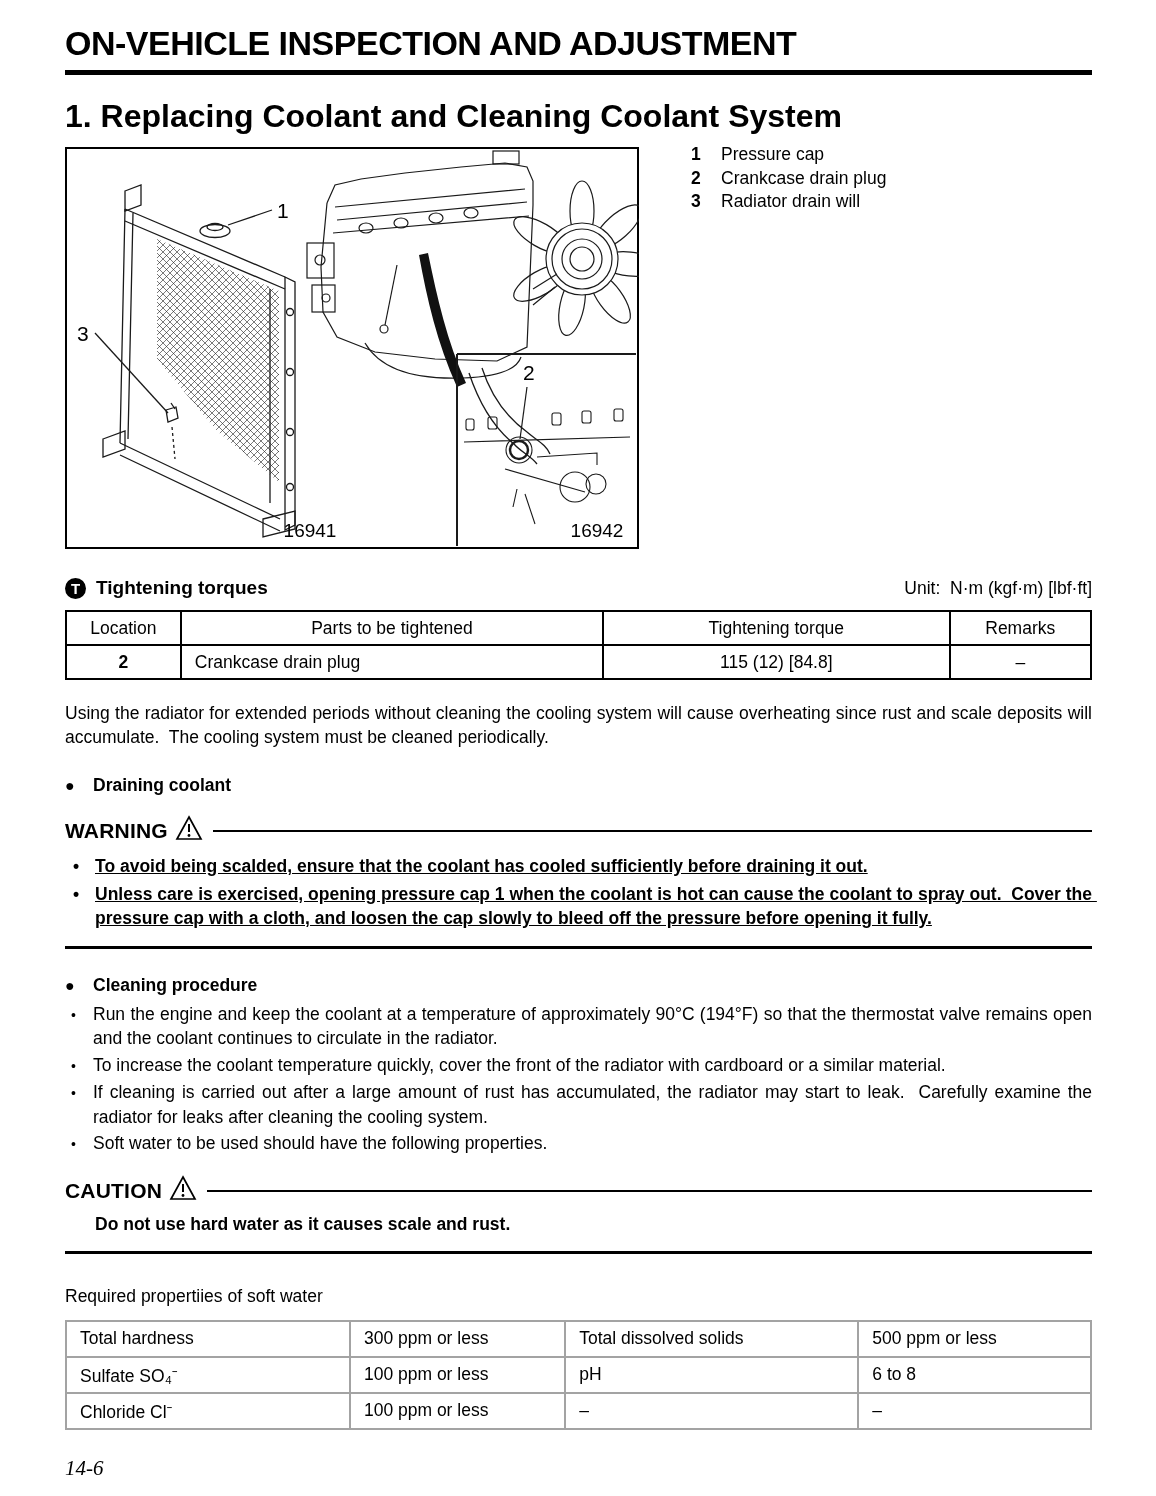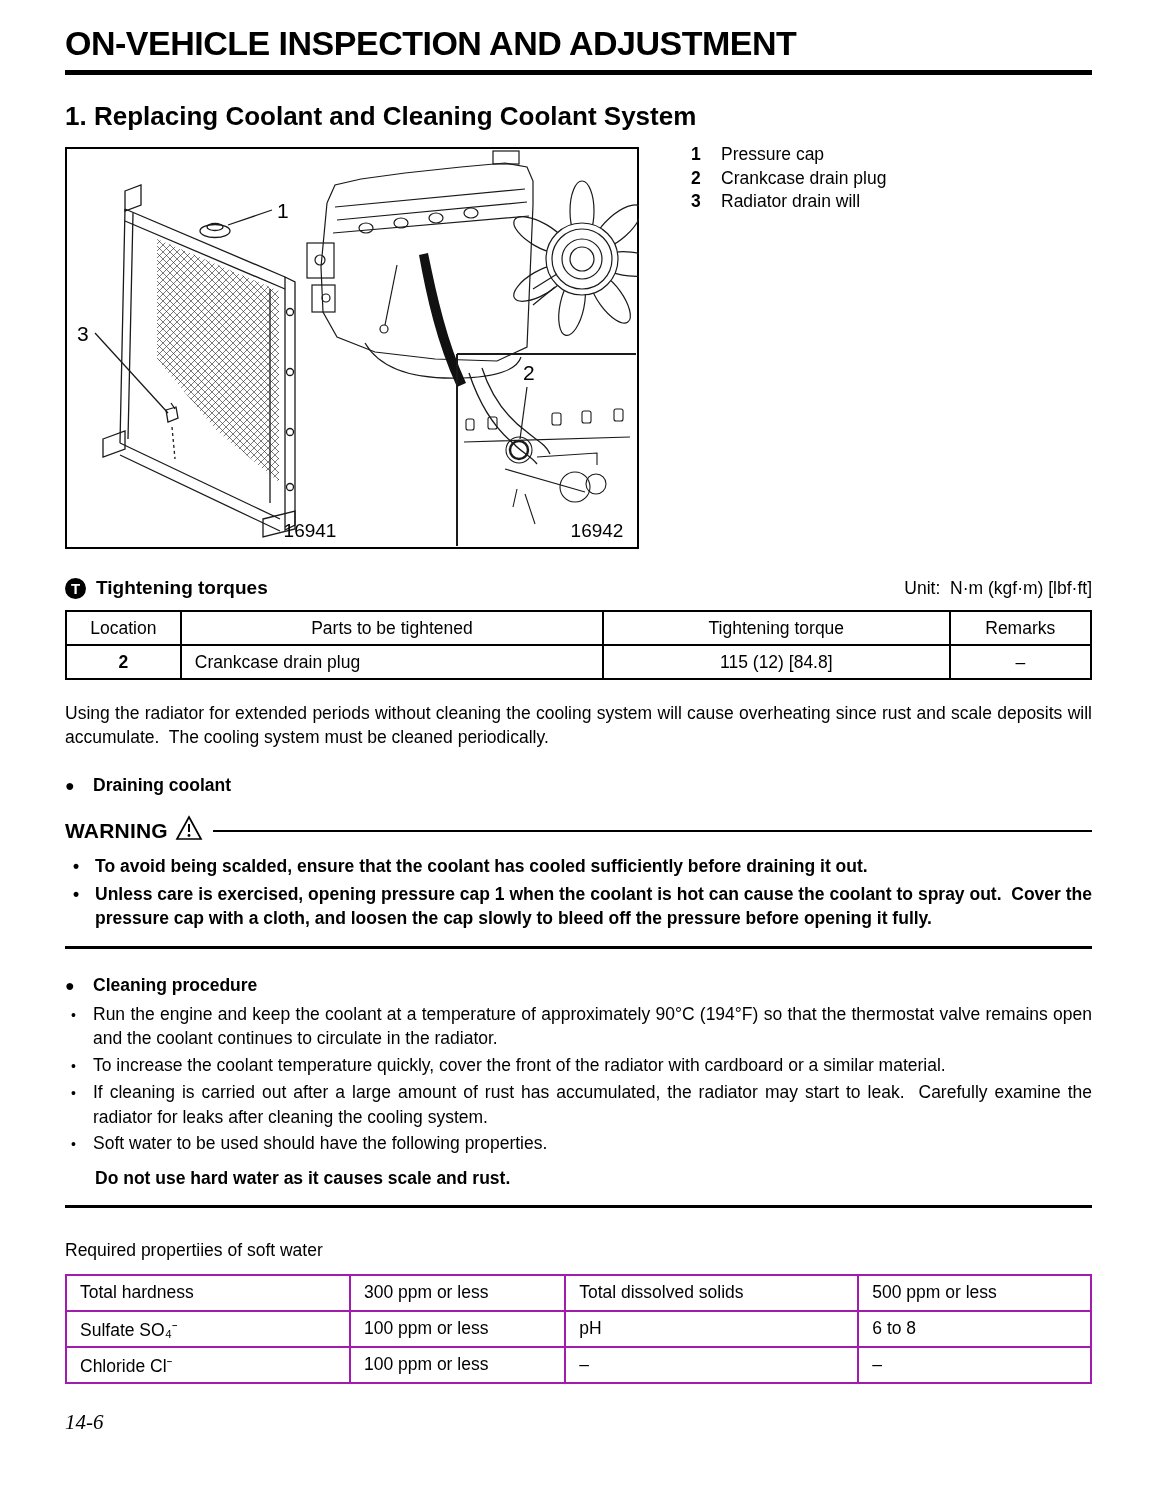--- a/index.html
+++ b/index.html
@@ -10,21 +10,21 @@
     -webkit-font-smoothing:antialiased;
   }
   .page { width:1156px; height:1496px; padding:17px 64px 0 65px; overflow:hidden; }
 
   .doc-title {
     font-size:34px; font-weight:bold; letter-spacing:-0.5px;
     margin:6px 0 0 0; line-height:40px;
   }
   .title-rule { border:none; border-top:5px solid #000; margin:7px 0 0 0; }
 
-  .section-heading { font-size:26px; font-weight:bold; margin:26px 0 0 0; line-height:30px; }
+  .section-heading { font-size:32px; font-weight:bold; margin:26px 0 0 0; line-height:30px; }
 
   
   .figure-row { display:flex; margin-top:16px; }
   .figure-box { width:574px; height:402px; flex:0 0 auto; }
   svg text { font-family:"Liberation Sans", sans-serif; }
   .legend { margin-left:52px; margin-top:-4px; font-size:17.5px; line-height:23.5px; }
   .legend-item { display:flex; }
   .legend-num { width:30px; font-weight:bold; }
 
   
@@ -59,36 +59,36 @@
 
   
   .banner-row { display:flex; align-items:center; margin-top:22px;text-align:right; }
   .banner-label { font-size:21px; font-weight:bold; letter-spacing:0.2px; }
   .tri-icon { margin:-6px 0 0 7px; flex:0 0 auto; }
   .banner-rule { flex:1; border-top:2.5px solid #000; margin-left:10px; }
 
   .warn-list { margin-top:11px; }
   .warn-item { display:flex; font-weight:bold; font-size:17.5px; line-height:24.5px; margin-top:3px; }
   .warn-item .dot { width:30px; padding-left:8px; }
-  .warn-item .txt { flex:1; text-align:justify; white-space:pre-wrap; }
+  .warn-item .txt { flex:1; text-align:justify; white-space:pre-wrap;text-decoration:underline; }
 
   .section-rule { border:none; border-top:3px solid #000; margin:15px 0 0 0; }
 
   .clean-list { margin-top:5px; }
   .clean-item { display:flex; font-size:17.5px; line-height:24.5px; margin-top:2px; }
   .clean-item .dot { width:28px; padding-left:6px; font-size:14px; padding-top:1px; }
   .clean-item .txt { flex:1; text-align:justify; white-space:pre-wrap; }
 
   .caution-text { font-size:17.5px; font-weight:bold; margin:9px 0 0 30px; line-height:24px; }
 
   .req-par { font-size:17.5px; margin:30px 0 12px 0; line-height:24px; }
 
   .props-table { margin-top:9px; }
   .props-table td {
-    border:2px solid #a21caf; font-size:17.5px; height:36px;
+    border:2px solid #a3a3a3; font-size:17.5px; height:36px;
     padding:2px 10px 2px 13px; text-align:left;
   }
   .props-table .c1 { width:27.7%; }
   .props-table .c2 { width:21.0%; }
   .props-table .c3 { width:28.6%;margin-left:47px; }
   .props-table .c4 { width:22.7%; }
 
   .page-num { font-family:"Liberation Serif", serif; font-style:italic; font-size:21px; margin-top:26px; }
 </style>
 </head>
@@ -286,20 +286,29 @@
     <div class="clean-item">
       <span class="dot">•</span>
       <span class="txt">If cleaning is carried out after a large amount of rust has accumulated, the radiator may start to leak.  Carefully examine the radiator for leaks after cleaning the cooling system.</span>
     </div>
     <div class="clean-item">
       <span class="dot">•</span>
       <span class="txt">Soft water to be used should have the following properties.</span>
     </div>
   </div>
 
+  <div class="banner-row">
+    <span class="banner-label">CAUTION</span>
+    <svg class="tri-icon" width="28" height="26" viewBox="0 0 28 26">
+      <polygon points="14,2 26,24 2,24" fill="none" stroke="#000" stroke-width="1.7"></polygon>
+      <line x1="14" y1="9" x2="14" y2="17" stroke="#000" stroke-width="2"></line>
+      <circle cx="14" cy="20.5" r="1.4" fill="#000"></circle>
+    </svg>
+    <span class="banner-rule"></span>
+  </div>
   <p class="caution-text">Do not use hard water as it causes scale and rust.</p>
   <hr class="section-rule">
 
   <p class="req-par">Required propertiies of soft water</p>
 
   <table class="props-table">
     <tbody>
         <tr>
       <td class="c1">Total hardness</td>
       <td class="c2">300 ppm or less</td>

